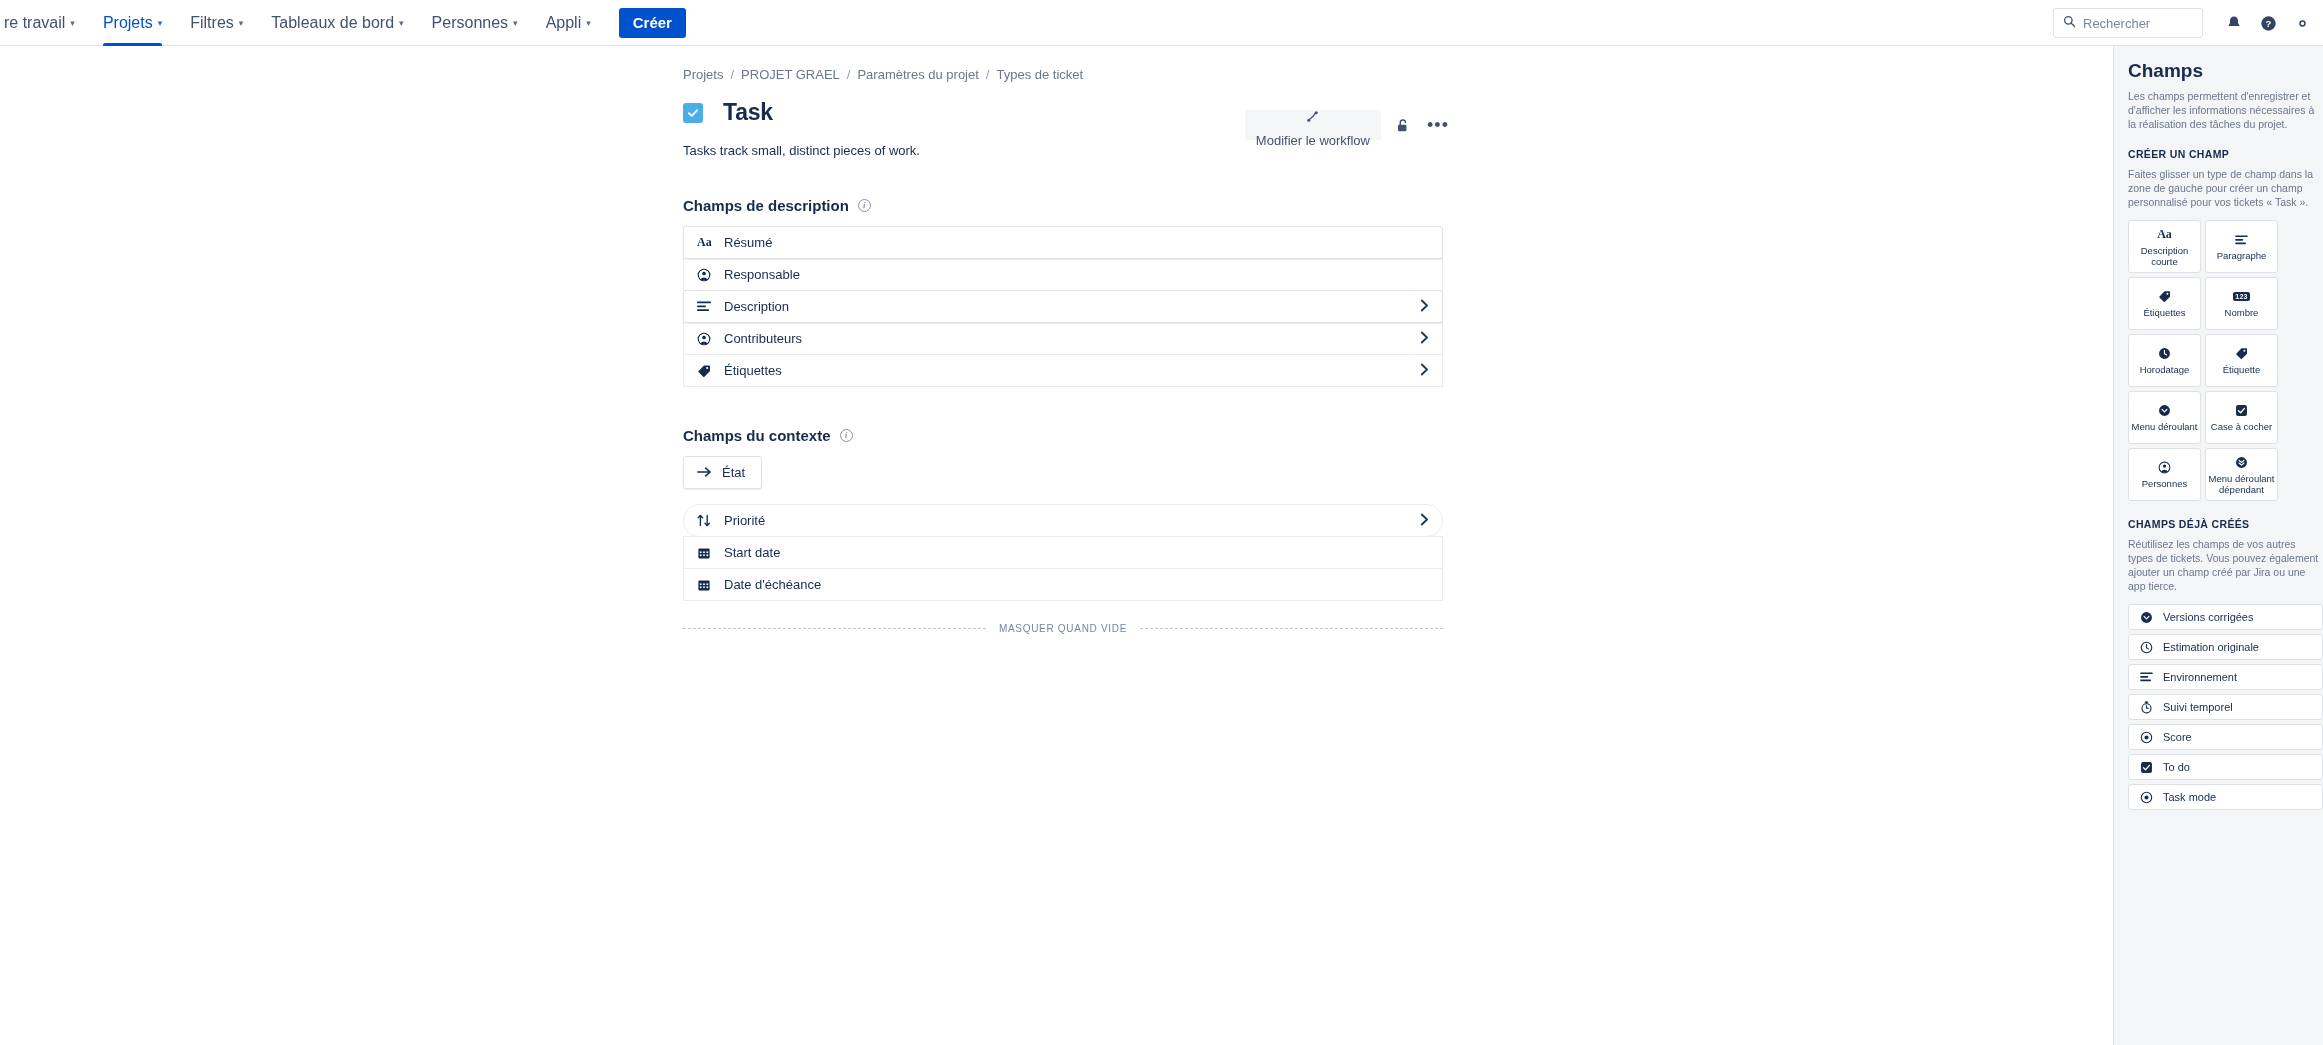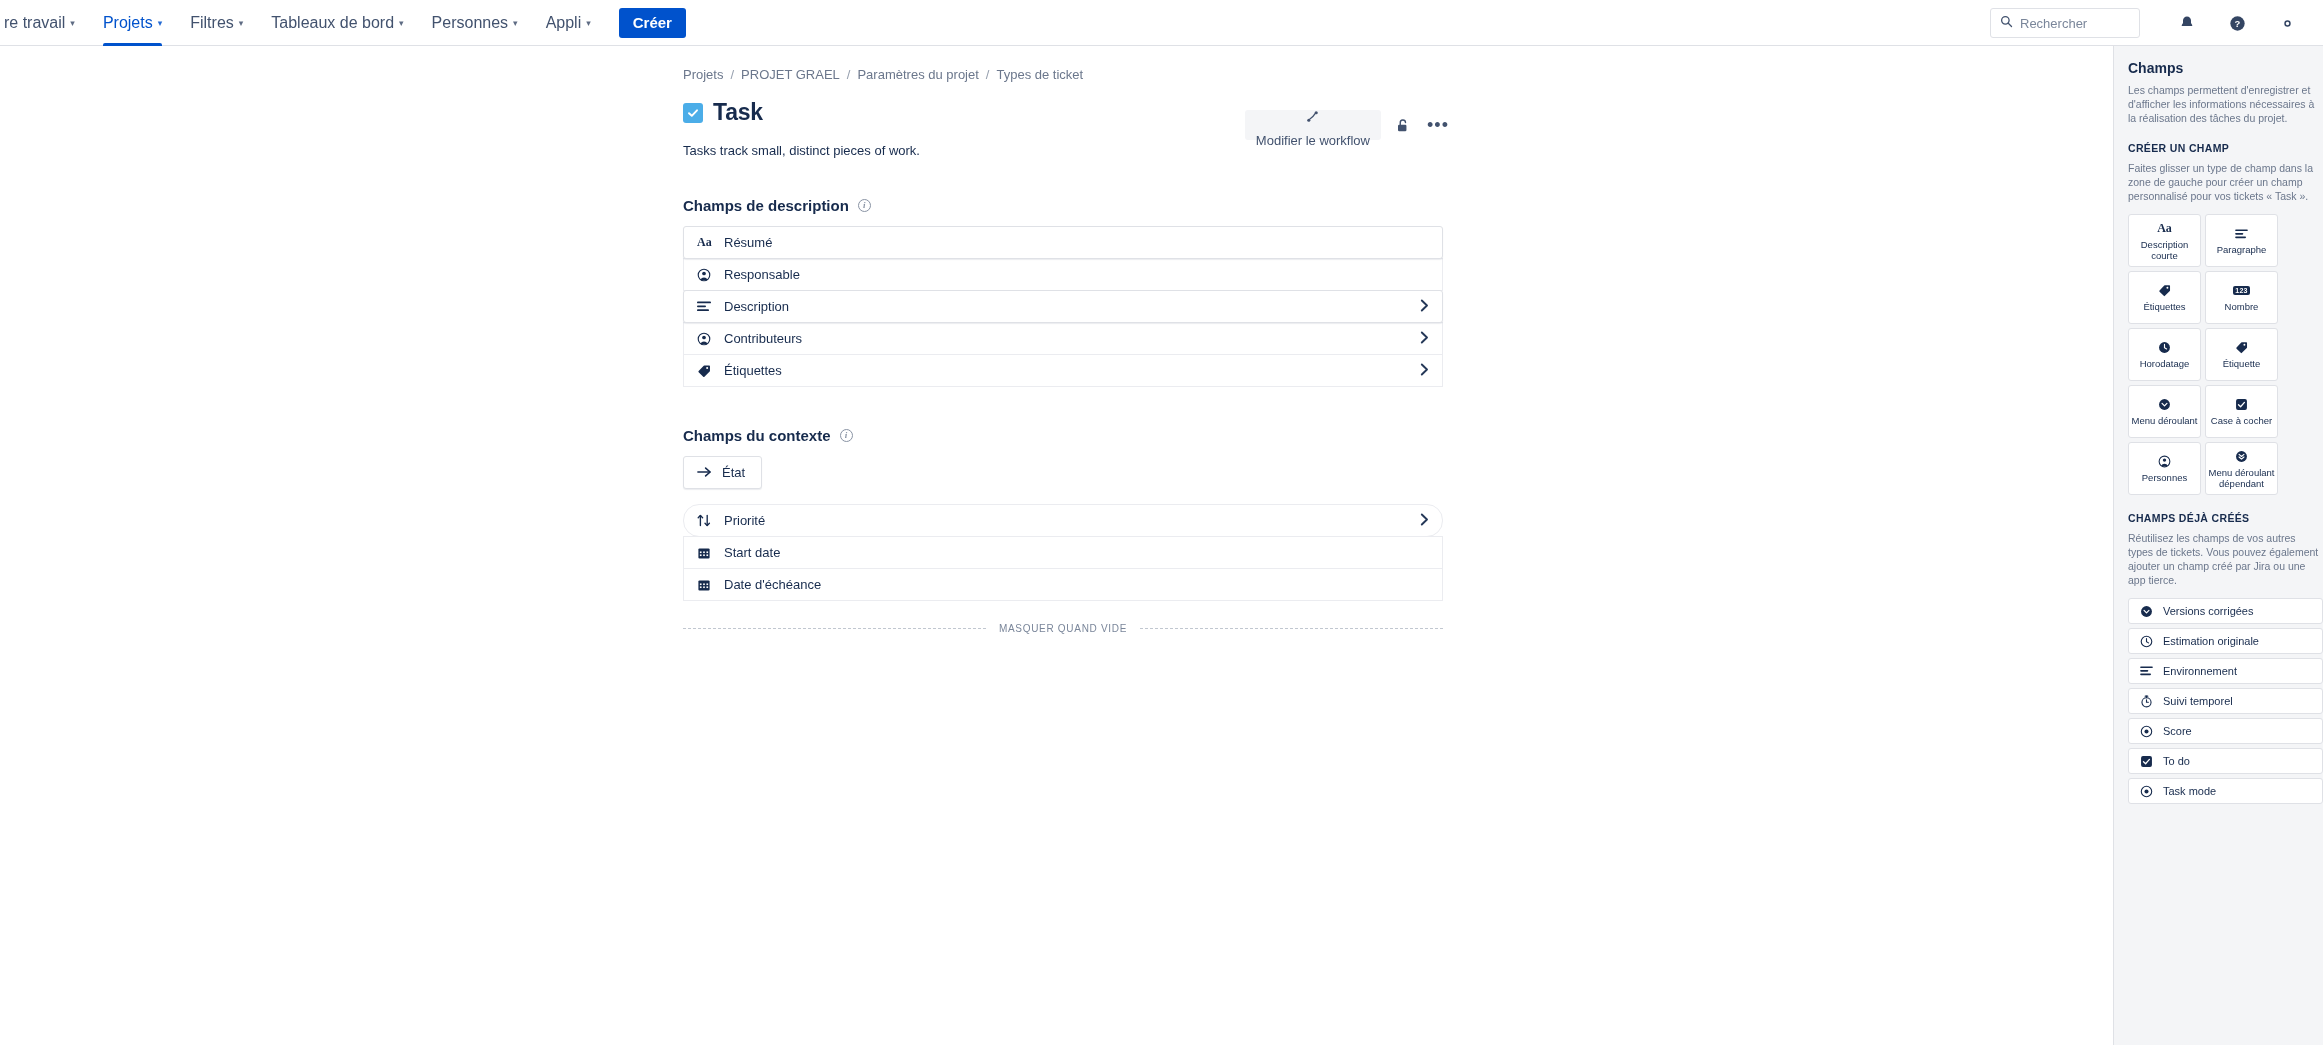--- a/index.html
+++ b/index.html
@@ -36,21 +36,21 @@
   .caret { font-size: 9px; line-height: 1; opacity: .85; transform: translateY(1px); }
   .create-btn {
     background: #0052cc; color: #fff; border: none; border-radius: 3px;
     font-size: 15px; font-weight: 600; height: 30px; padding: 0 14px;
     margin-left: 14px; cursor: pointer;
     font-family: "Liberation Sans", sans-serif;
   }
 
   .nav-right {
     position: absolute; right: 0; top: 0; height: 46px;
-    display: flex; align-items: center; gap: 16px; padding-right: 19px;
+    display: flex; align-items: center; gap: 0; padding-right: 4px;
   }
   .searchbox {
     width: 150px; height: 30px;
     border: 1px solid #dfe1e6; border-radius: 3px;
     background: #fff; display: flex; align-items: center; gap: 7px;
     padding: 0 9px; margin-right: 14px;
   }
   .searchbox .ph { font-size: 13px; color: #7a869a; }
   .nav-icon-btn {
     width: 34px; height: 34px; display: flex; align-items: center;
@@ -69,21 +69,21 @@
   .inner { position: absolute; left: 683px; top: 0; width: 760px; }
 
   .breadcrumb {
     display: flex; align-items: center; gap: 7px;
     font-size: 13px; color: #6b778c; margin-top: 21px;
   }
   .breadcrumb .crumb { cursor: pointer; white-space: nowrap; }
   .breadcrumb .sep { color: #97a0af; }
 
   .title-row {
-    display: flex; align-items: center; gap: 10px;
+    display: flex; align-items: center; gap: 20px;
     margin-top: 17px;
   }
   .type-icon {
     width: 20px; height: 20px; border-radius: 3px; background: #4bade8;
     display: flex; align-items: center; justify-content: center; flex: none;
   }
   .type-icon svg { display: block; }
   .page-title { font-size: 23px; font-weight: 600; color: #172b4d; letter-spacing: -.2px; }
 
   .subtitle { font-size: 13px; color: #172b4d; margin-top: 17px; }
@@ -170,21 +170,21 @@
 
   
   .sidebar {
     position: absolute; right: 0; top: 0;
     width: 210px; height: 999px;
     background: #f4f5f7;
     border-left: 1px solid #dfe1e6;
     padding: 0 0 0 14px;
     overflow: hidden;
   }
-  .sb-title { font-size: 14px; font-weight: 600; color: #172b4d; margin-top: 14px; }
+  .sb-title { font-size: 19px; font-weight: 600; color: #172b4d; margin-top: 14px; }
   .sb-para { font-size: 10.5px; line-height: 14px; color: #6b778c; margin-top: 7px; }
   .sb-caps {
     font-size: 10.5px; font-weight: 700; letter-spacing: .35px;
     color: #172b4d; margin-top: 17px;
   }
 
   .type-grid {
     display: flex; flex-wrap: wrap; gap: 4px; margin-top: 11px;
   }
   .type-card {

